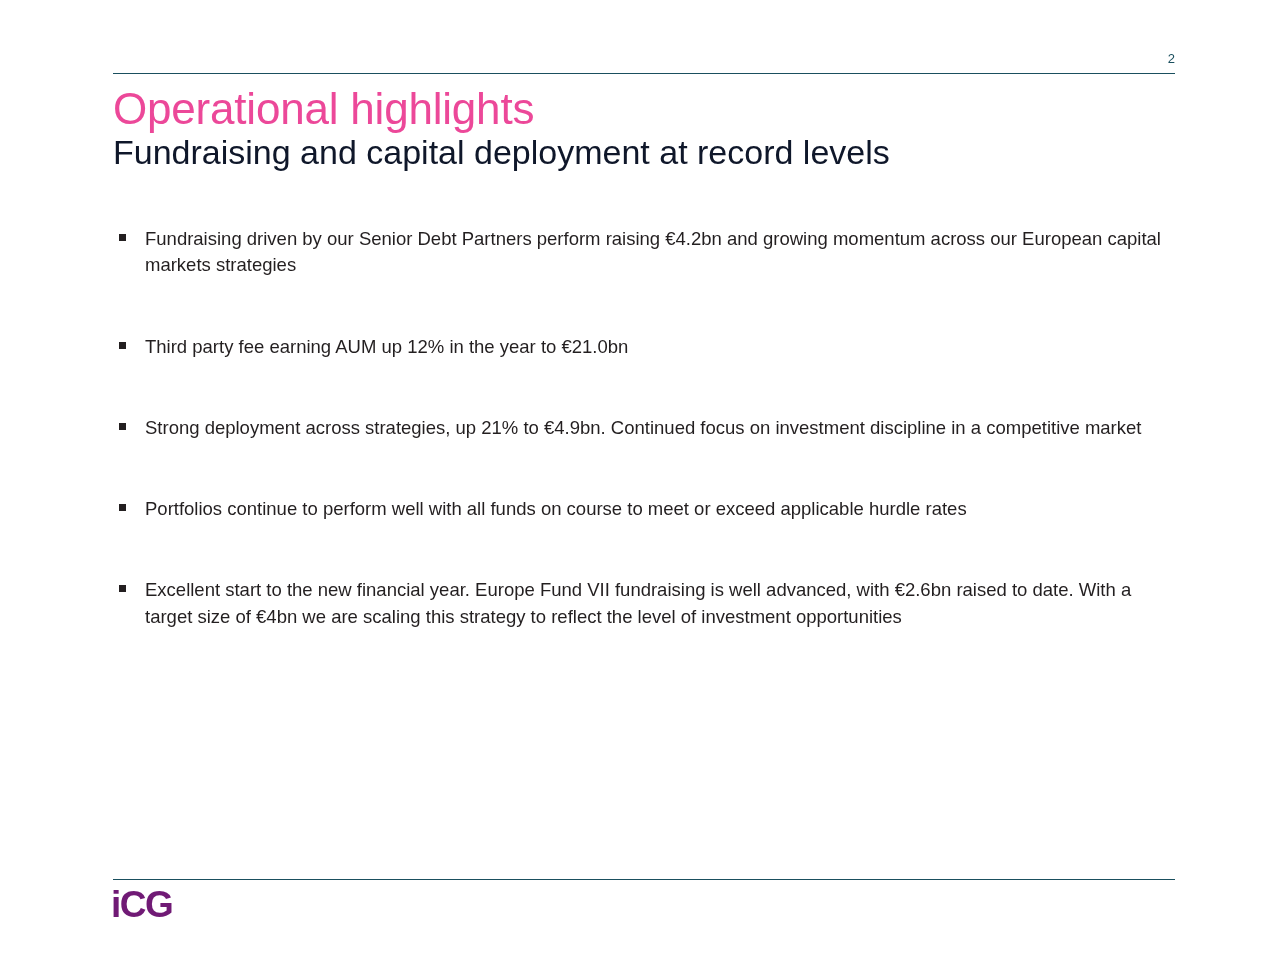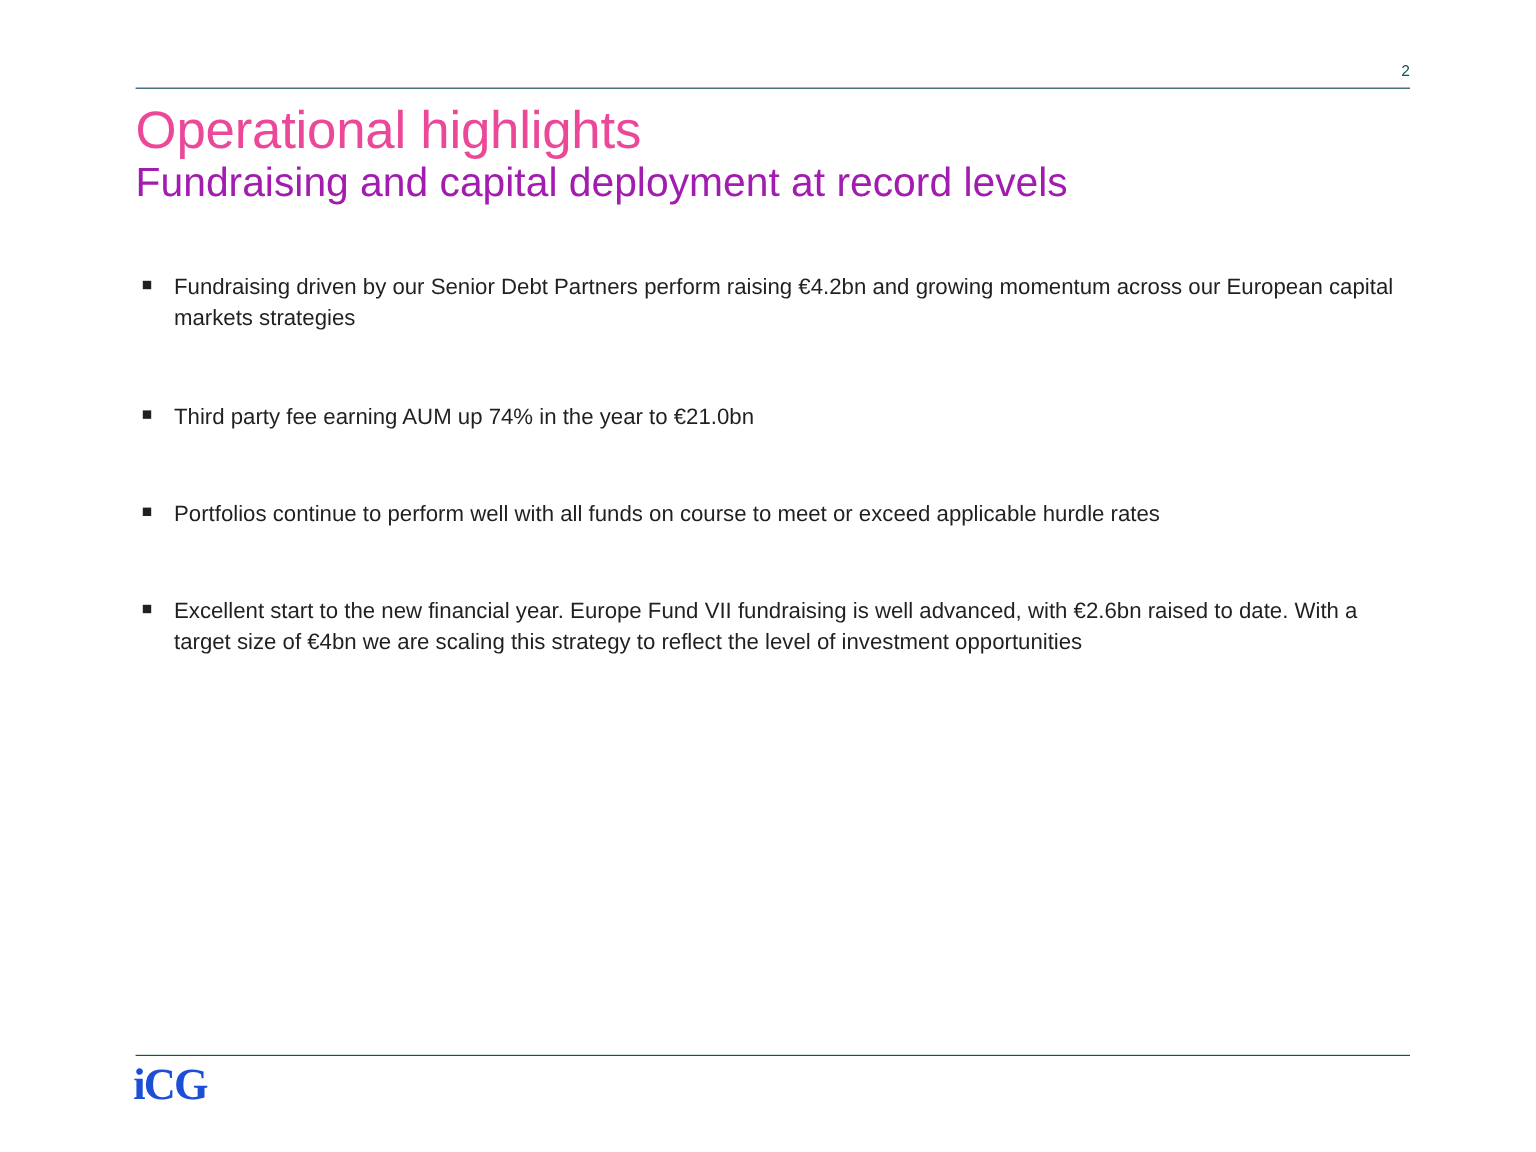--- a/index.html
+++ b/index.html
@@ -44,21 +44,21 @@
     color: #ec4899;
     letter-spacing: -0.2px;
     line-height: 1.12;
     font-weight: 400;
   }
   .subtitle {
     position: absolute;
     left: 113px;
     top: 133px;
     font-size: 34px;
-    color: #a21caf;
+    color: #0f172a;
     line-height: 1.12;
     font-weight: 400;
   }
   .bullets {
     position: absolute;
     left: 113px;
     top: 226px;
     width: 1065px;
   }
   .bullet {
@@ -86,23 +86,23 @@
     top: 879px;
     height: 0;
     border-top: 1.8px solid #1a4f5e;
   }
   .logo {
     position: absolute;
     left: 111px;
     top: 886px;
     font-size: 37px;
     font-weight: bold;
-    color: #1d4ed8;
+    color: #701a75;
     letter-spacing: -1.5px;
-    font-family: Liberation Serif, serif;
+    font-family: Liberation Sans, sans-serif;
     line-height: 1;
   }
 </style>
 </head>
 <body>
 
 <div class="slide">
 
   <div class="page-number">2</div>
 
@@ -111,21 +111,25 @@
   <div class="title">Operational highlights</div>
   <div class="subtitle">Fundraising and capital deployment at record levels</div>
 
   <div class="bullets">
     <div class="bullet">
       <span class="marker"></span>
       <span class="bullet-text">Fundraising driven by our Senior Debt Partners perform raising €4.2bn and growing momentum across our European capital markets strategies</span>
     </div>
     <div class="bullet">
       <span class="marker"></span>
-      <span class="bullet-text">Third party fee earning AUM up 74% in the year to €21.0bn</span>
+      <span class="bullet-text">Third party fee earning AUM up 12% in the year to €21.0bn</span>
+    </div>
+    <div class="bullet">
+      <span class="marker"></span>
+      <span class="bullet-text">Strong deployment across strategies, up 21% to €4.9bn. Continued focus on investment discipline in a competitive market</span>
     </div>
     <div class="bullet">
       <span class="marker"></span>
       <span class="bullet-text">Portfolios continue to perform well with all funds on course to meet or exceed applicable hurdle rates</span>
     </div>
     <div class="bullet">
       <span class="marker"></span>
       <span class="bullet-text">Excellent start to the new financial year. Europe Fund VII fundraising is well advanced, with €2.6bn raised to date. With a target size of €4bn we are scaling this strategy to reflect the level of investment opportunities</span>
     </div>
   </div>

